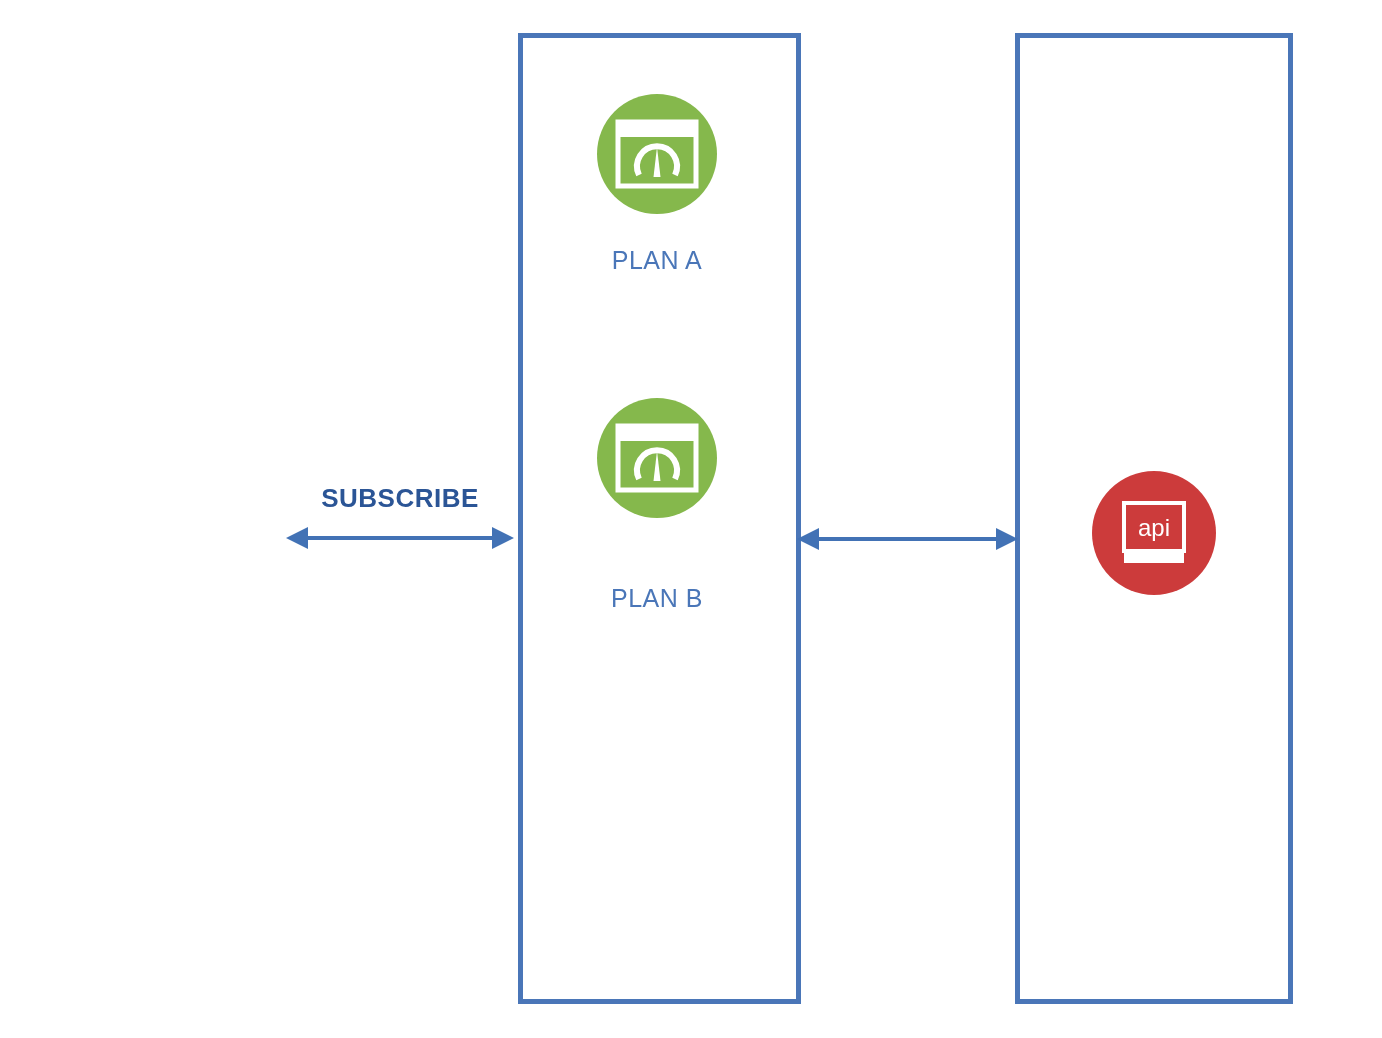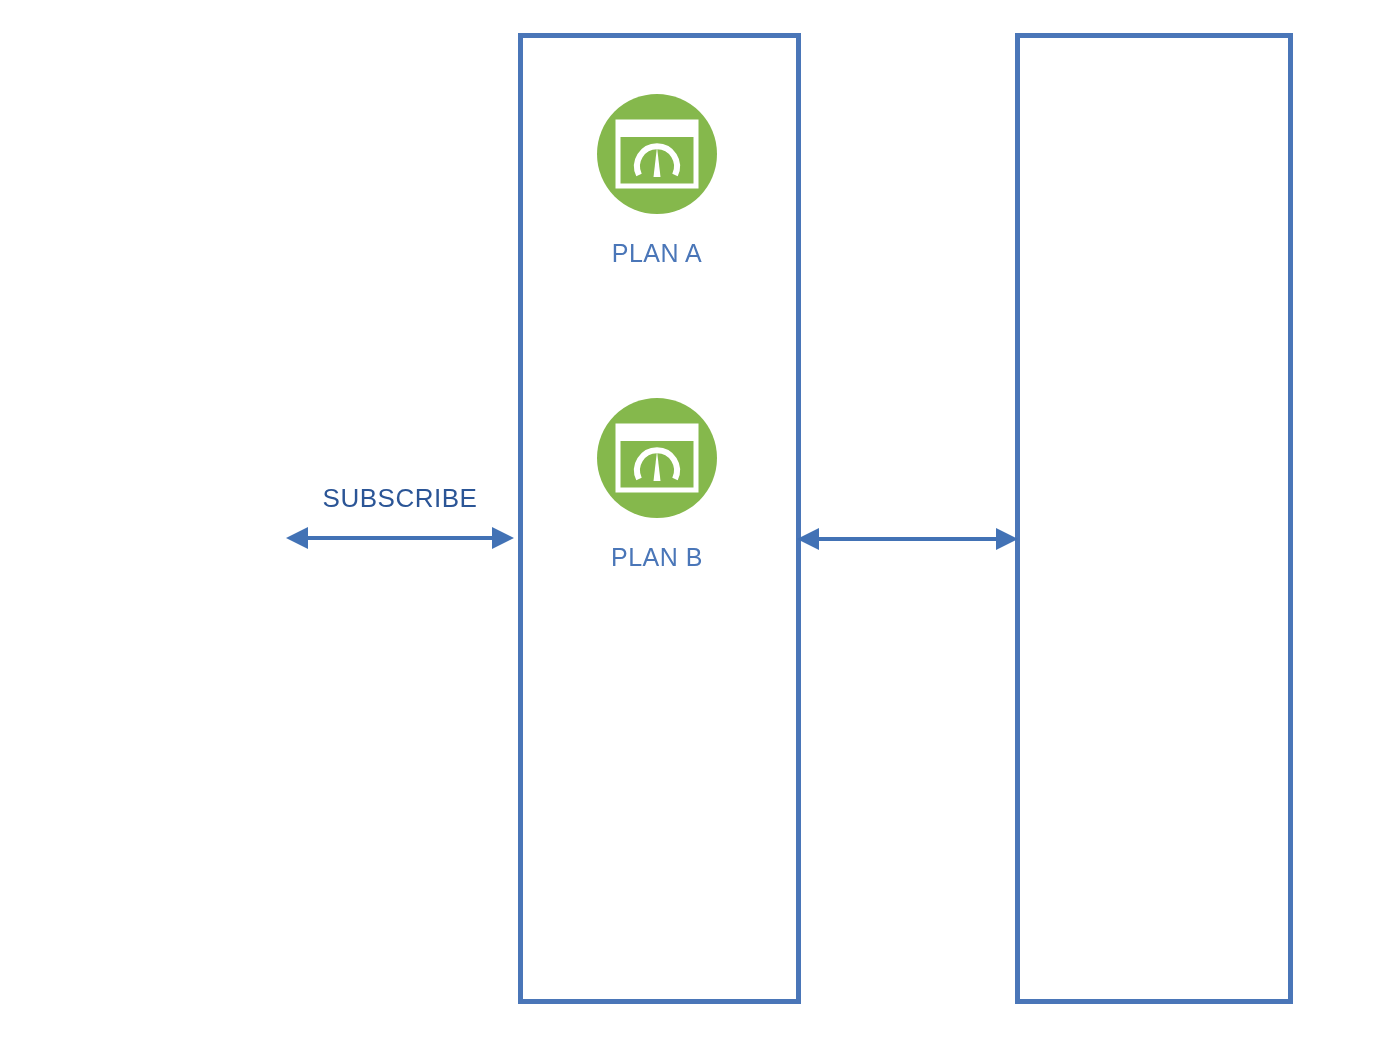--- a/index.html
+++ b/index.html
@@ -46,21 +46,21 @@
     flex-direction: column;
     align-items: center;
   }
   .circle {
     border-radius: 50%;
     display: flex;
     align-items: center;
     justify-content: center;
   }
   .node-label {
-    margin-top: 25px;
+    margin-top: 32px;
     color: #4a76b8;
     font-size: 25px;
     letter-spacing: 0.5px;
     white-space: nowrap;
     font-family: "Liberation Sans", sans-serif;
   }
 
   
   #application-node {
     left: 62px;
@@ -77,21 +77,21 @@
   .plan-node {
     left: 537px;
     width: 240px;
   }
   .plan-node .circle {
     width: 120px;
     height: 120px;
     background: #85b84c;
   }
   #plan-node-a { top: 94px; }
-  #plan-node-b { top: 398px; }
+  #plan-node-b { top: 398px; gap: 34px; }
   #plan-node-c { top: 676px; }
 
   
   #api-node {
     left: 1034px;
     top: 471px;
     width: 240px;
   }
   #api-node .circle {
     width: 124px;
@@ -115,20 +115,21 @@
     width: 221px;
     height: 36px;
   }
   .arrow-label {
     position: absolute;
     color: #2b5596;
     font-size: 26px;
     letter-spacing: 0.5px;
     white-space: nowrap;
     font-family: "Liberation Sans", sans-serif;
+    font-weight: bold;
   }
   #subscribe-label {
     left: 286px;
     top: 483px;
     width: 228px;
     text-align: center;
   }
 </style>
 </head>
 <body>
@@ -175,14 +176,23 @@
 
 
   <div id="plans-api-arrow" class="arrow">
     <svg width="221" height="36" viewBox="0 0 221 36">
       <line x1="18" y1="18" x2="203" y2="18" stroke="#4272b5" stroke-width="4"></line>
       <polygon points="0,18 22,7 22,29" fill="#4272b5"></polygon>
       <polygon points="221,18 199,7 199,29" fill="#4272b5"></polygon>
     </svg>
   </div>
 
+  <div id="api-node" class="node">
+    <div class="circle">
+      <svg width="66" height="66" viewBox="0 0 66 66">
+        <rect x="3" y="3" width="60" height="48" fill="none" stroke="#ffffff" stroke-width="4"></rect>
+        <rect x="3" y="53" width="60" height="10" fill="#ffffff"></rect>
+        <text x="33" y="36" fill="#ffffff" font-size="24" font-family="Liberation Sans, sans-serif" text-anchor="middle">api</text>
+      </svg>
+    </div>
+  </div>
 
 </div>
 
 </body></html>

